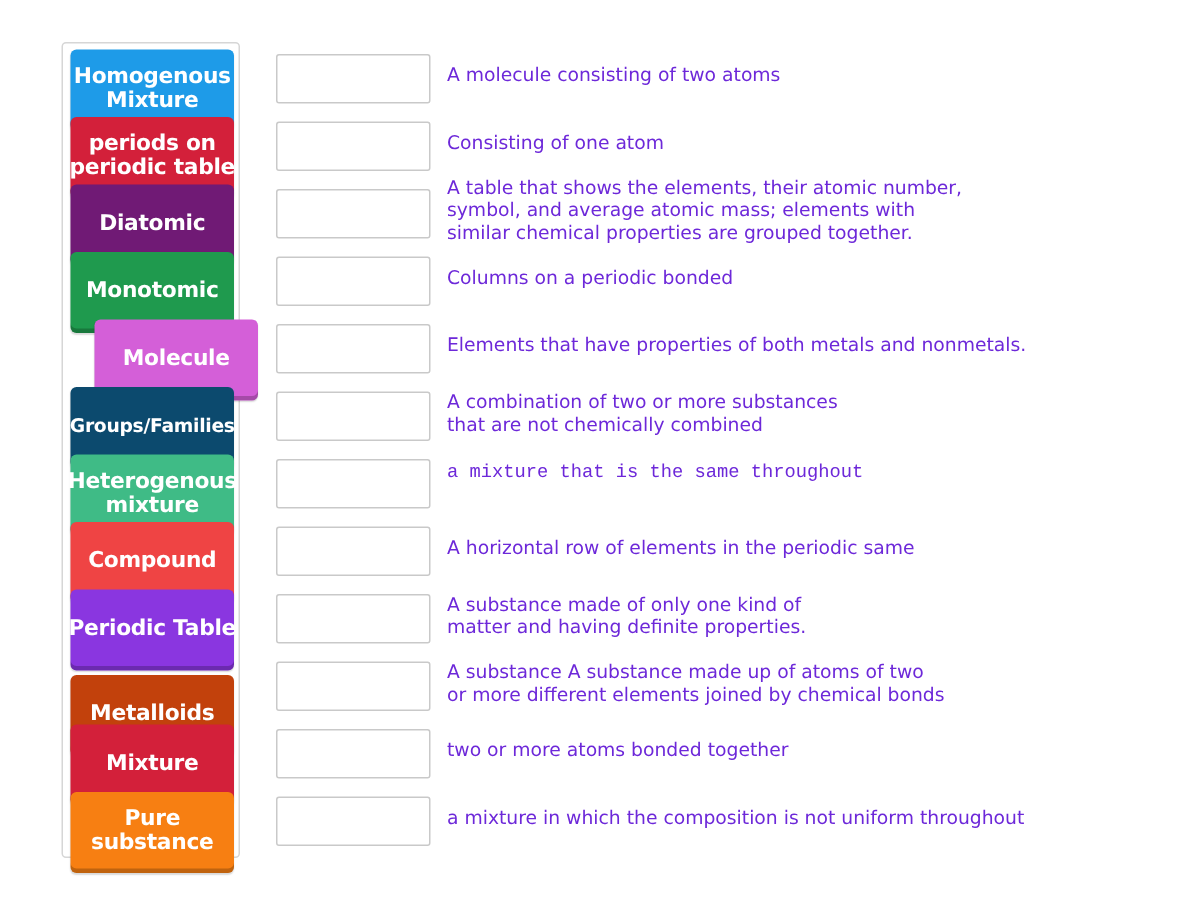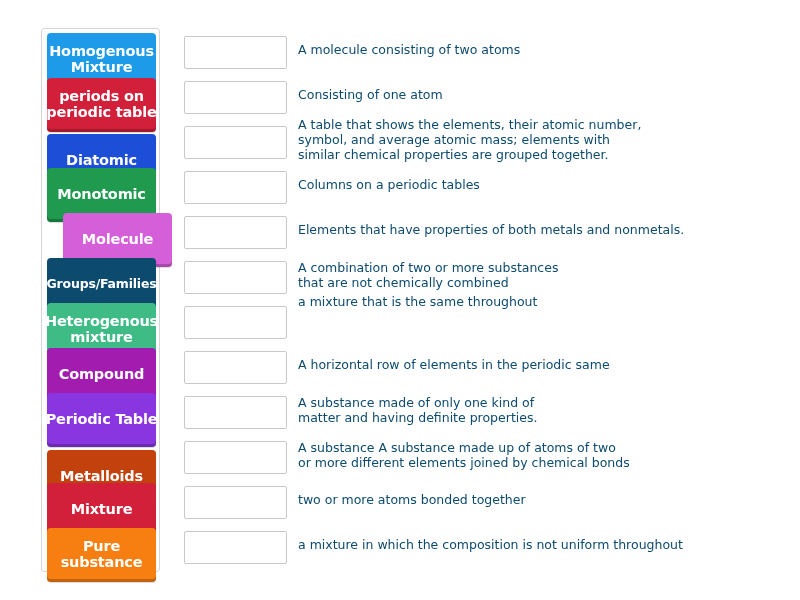--- a/index.html
+++ b/index.html
@@ -1,63 +1,63 @@
 <!DOCTYPE html>
 <html><head>
 <meta charset="utf-8">
 <style>
   html, body { margin:0; padding:0; background:#ffffff; }
   body { width:800px; height:600px; position:relative; overflow:hidden; font-family:"DejaVu Sans", sans-serif; }
   .tile-panel { position:absolute; left:41px; top:28px; width:119px; height:544px; border:1px solid #d6d6d6; border-radius:3px; background:#fff; box-sizing:border-box; }
   .tile { position:absolute; left:47px; width:109px; height:54px; border-radius:4px; color:#fff; font-weight:bold; font-size:14.5px; line-height:16px; display:flex; align-items:center; justify-content:center; text-align:center; box-sizing:border-box; box-shadow: inset 0 -3px 0 rgba(0,0,0,0.22), 0 1px 1px rgba(0,0,0,0.15); cursor:grab; padding:0 2px 2px; letter-spacing:-0.2px; }
   .tile.small { font-size:12.5px; }
   .slot { position:absolute; left:184px; width:103px; height:33px; border:1px solid #c9c9c9; border-radius:2px; background:#fff; box-sizing:border-box; }
-  .def { position:absolute; left:298px; font-size:12.5px; line-height:15px; color:#0c4a6e; white-space:pre; display:flex; align-items:center; height:45px; }
+  .def { position:absolute; left:298px; font-size:12.5px; line-height:15px; color:#6d28d9; white-space:pre; display:flex; align-items:center; height:45px; }
 </style>
 </head>
 <body>
 
 <div class="tile-panel"></div>
 
 <div id="tiles-container">
     <div class="tile" style="top: 33px; background: rgb(30, 155, 232); white-space: pre;">Homogenous
 Mixture</div>
     <div class="tile" style="top: 78px; background: rgb(211, 32, 58); white-space: pre;">periods on
 periodic table</div>
-    <div class="tile" style="top: 134px; background: #1d4ed8; white-space: pre;">Diatomic</div>
+    <div class="tile" style="top: 123px; background: #701a75; white-space: pre;">Diatomic</div>
     <div class="tile" style="top: 168px; background: rgb(31, 154, 78); white-space: pre; text-align: center;">Monotomic</div>
     <div class="tile" style="top: 213px; background: rgb(212, 95, 216); white-space: pre; margin-left: 16px;">Molecule</div>
     <div class="tile small" style="top: 258px; background: #0c4a6e; white-space: pre;">Groups/Families</div>
     <div class="tile" style="top: 303px; background: rgb(63, 187, 134); white-space: pre;">Heterogenous
 mixture</div>
-    <div class="tile" style="top: 348px; background: #a21caf; white-space: pre;">Compound</div>
+    <div class="tile" style="top: 348px; background: #ef4444; white-space: pre;">Compound</div>
     <div class="tile" style="top: 393px; background: rgb(138, 54, 224); white-space: pre;">Periodic Table</div>
     <div class="tile" style="top: 450px; background: #c2410c; white-space: pre;">Metalloids</div>
     <div class="tile" style="top: 483px; background: rgb(211, 32, 58); white-space: pre;">Mixture</div>
     <div class="tile" style="top: 528px; background: rgb(247, 127, 18); white-space: pre;">Pure
 substance</div>
   </div>
 <div id="rows-container">
     <div class="slot" style="top: 36px;"></div>
     <div class="def" style="top: 27px;">A molecule consisting of two atoms</div>
     <div class="slot" style="top: 81px;"></div>
     <div class="def" style="top: 72px;">Consisting of one atom</div>
     <div class="slot" style="top: 126px;"></div>
     <div class="def" style="top: 117px;">A table that shows the elements, their atomic number,
 symbol, and average atomic mass; elements with
 similar chemical properties are grouped together.</div>
     <div class="slot" style="top: 171px;"></div>
-    <div class="def" style="top: 162px;">Columns on a periodic tables</div>
+    <div class="def" style="top: 162px;">Columns on a periodic bonded</div>
     <div class="slot" style="top: 216px;"></div>
     <div class="def" style="top: 207px;">Elements that have properties of both metals and nonmetals.</div>
     <div class="slot" style="top: 261px;"></div>
     <div class="def" style="top: 252px;">A combination of two or more substances
 that are not chemically combined</div>
     <div class="slot" style="top: 306px;"></div>
-    <div class="def" style="top: 279px;">a mixture that is the same throughout</div>
+    <div class="def" style="top: 293px; font-family: Liberation Mono, monospace;">a mixture that is the same throughout</div>
     <div class="slot" style="top: 351px;"></div>
     <div class="def" style="top: 342px;">A horizontal row of elements in the periodic same</div>
     <div class="slot" style="top: 396px;"></div>
     <div class="def" style="top: 387px;">A substance made of only one kind of
 matter and having definite properties.</div>
     <div class="slot" style="top: 441px;"></div>
     <div class="def" style="top: 432px;">A substance A substance made up of atoms of two
 or more different elements joined by chemical bonds</div>
     <div class="slot" style="top: 486px;"></div>
     <div class="def" style="top: 477px;">two or more atoms bonded together</div>

